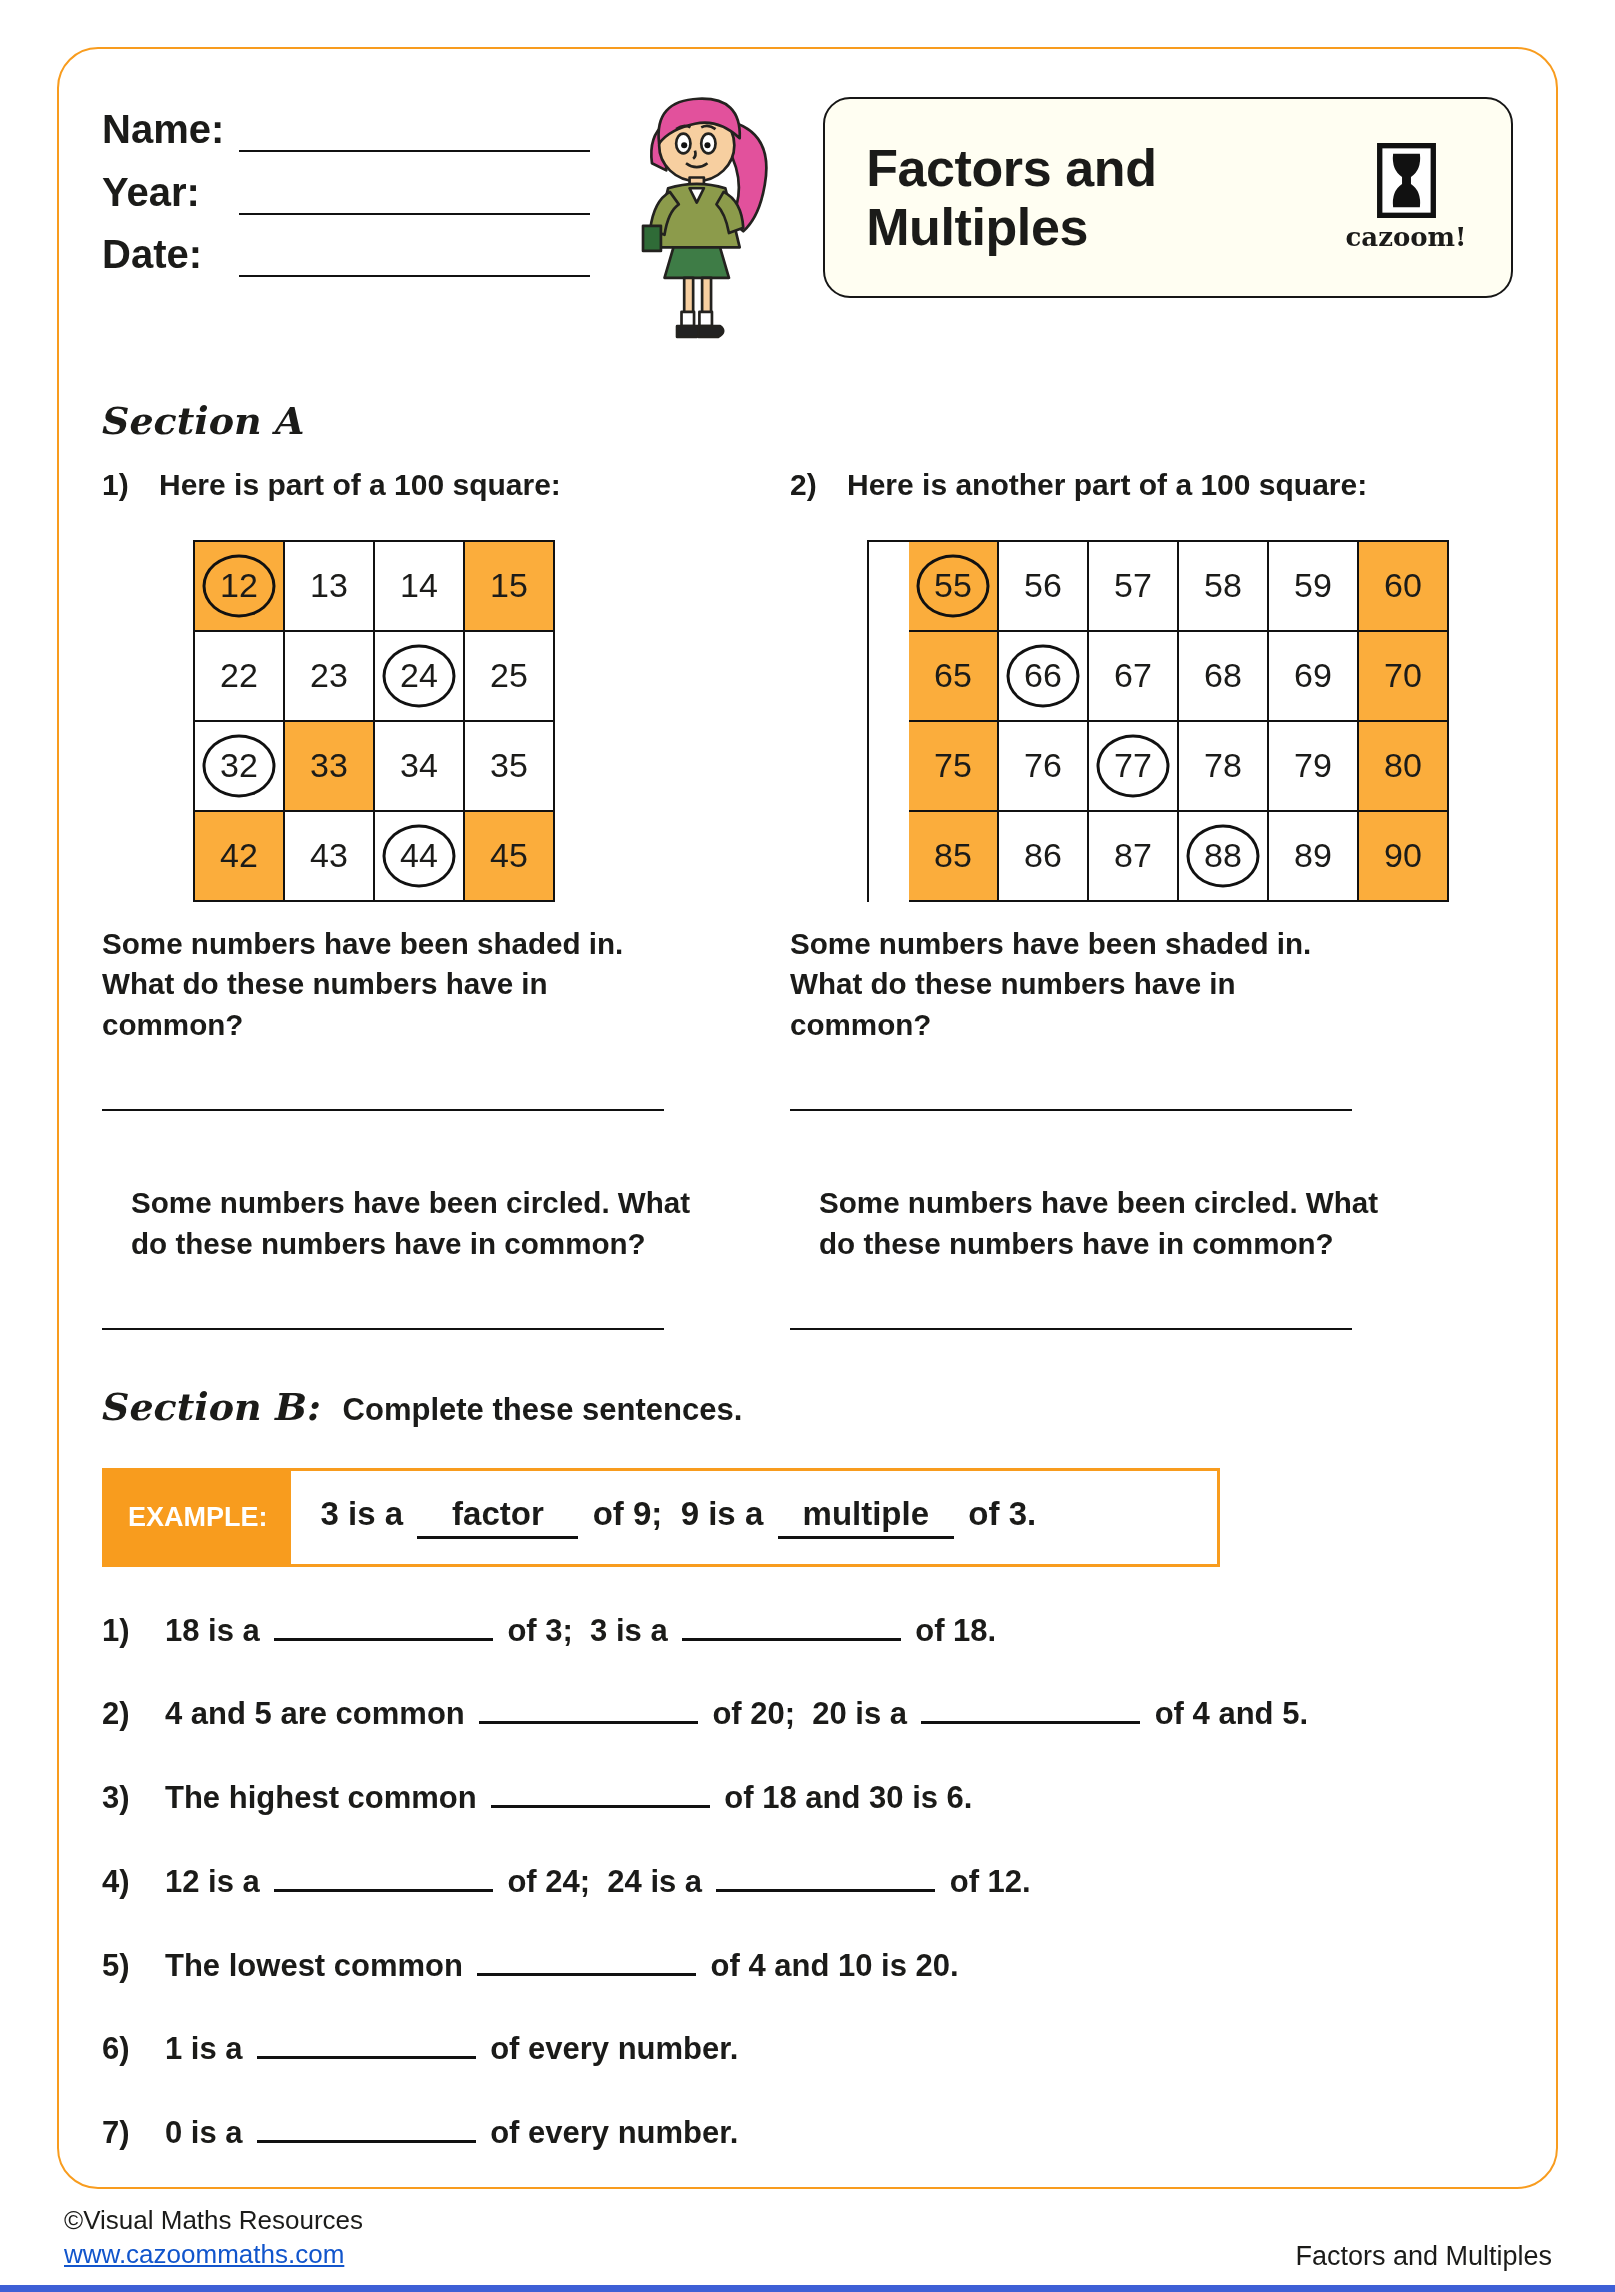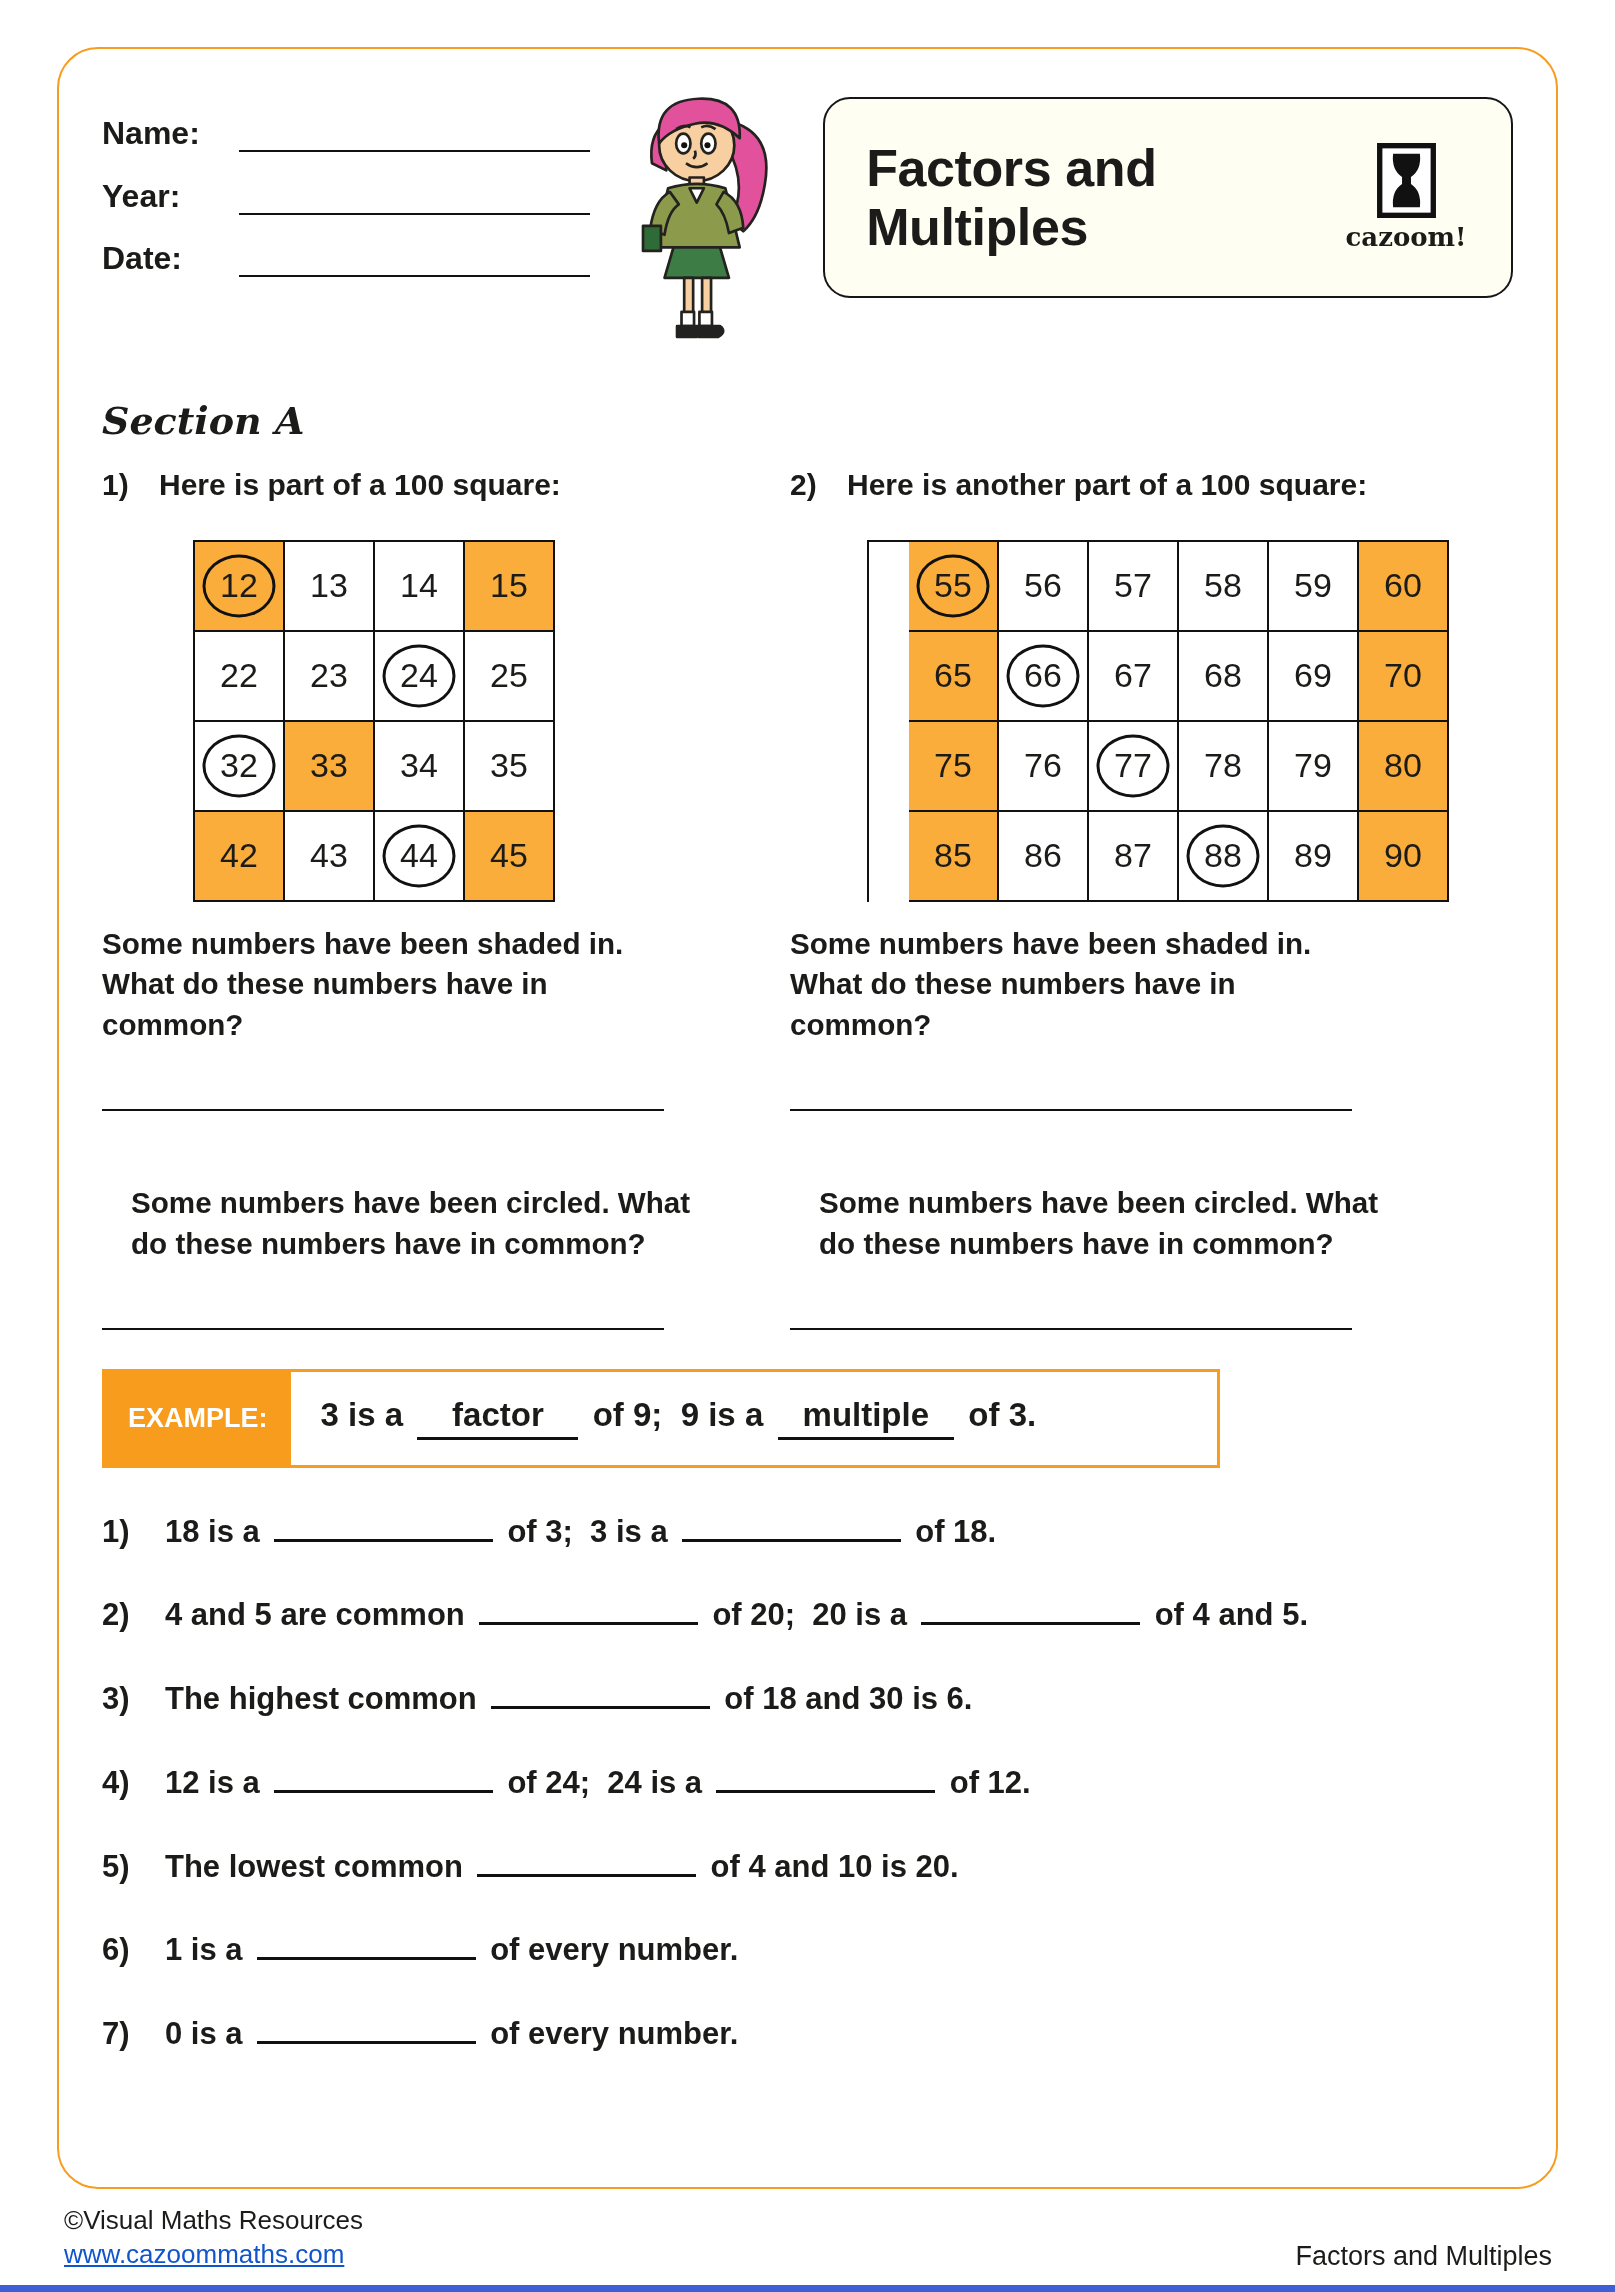--- a/index.html
+++ b/index.html
@@ -16,21 +16,21 @@
   }
   .sheet{
     position:absolute;left:57px;top:47px;width:1501px;height:2142px;
     border:2.7px solid var(--accent);border-radius:41px;padding:48px 43px 0 43px;
     background:#fff;
   }
   
   .header{display:flex;align-items:flex-start;}
   .fields{width:488px;padding-top:14.3px;}
   .field-row{display:flex;align-items:flex-end;height:41px;margin-bottom:21.5px;}
-  .field-label{font-size:32px;font-weight:700;width:134px;}
+  .field-label{font-size:40px;font-weight:700;width:134px;}
   .field-line{flex:0 0 351px;border-bottom:2.7px solid #111;height:36px;margin-left:5.4px;}
   .mascot{width:226px;margin-top:-9px;flex:none;display:flex;justify-content:center;}
   .title-box{
     flex:1;margin-left:7.2px;height:201px;border:2.7px solid #161616;border-radius:27px;
     background:#FFFEF2;display:flex;align-items:center;padding:0 38px 0 41px;
   }
   .title-text{font-size:52px;font-weight:800;line-height:1.12;max-width:421px;letter-spacing:-0.4px;}
   .logo{margin-left:auto;width:134px;text-align:center;}
   .logo-text{font-family:"DejaVu Serif", serif;font-weight:700;font-size:26px;margin-top:1.8px;}
   
@@ -303,20 +303,24 @@
             <span>90</span>
           </div>
         </div>
       <p class="q-text">Some numbers have been shaded in. What do these numbers have in common?</p>
       <div class="answer-line"></div>
       <p class="q-text circled-q">Some numbers have been circled. What do these numbers have in common?</p>
       <div class="answer-line"></div>
     </div>
   </div>
 
+  <div class="section-b-head">
+    <span class="section-heading" style="margin-top:0">Section B:</span>
+    <span class="section-b-instruction">Complete these sentences.</span>
+  </div>
 
   <div class="example-box">
     <div class="example-label">EXAMPLE:</div>
     <div class="example-text"><span class="seg">3 is a</span><span class="blank-filled">factor</span><span class="seg">of 9;  9 is a</span><span class="blank-filled">multiple</span><span class="seg">of 3.</span></div>
   </div>
 
   <div class="sentences">
       <div class="sentence">
         <span class="s-num">1)</span>
         <span class="s-body"><span class="seg">18 is a</span><span class="blank-line"></span><span class="seg">of 3;  3 is a</span><span class="blank-line"></span><span class="seg">of 18.</span></span>

